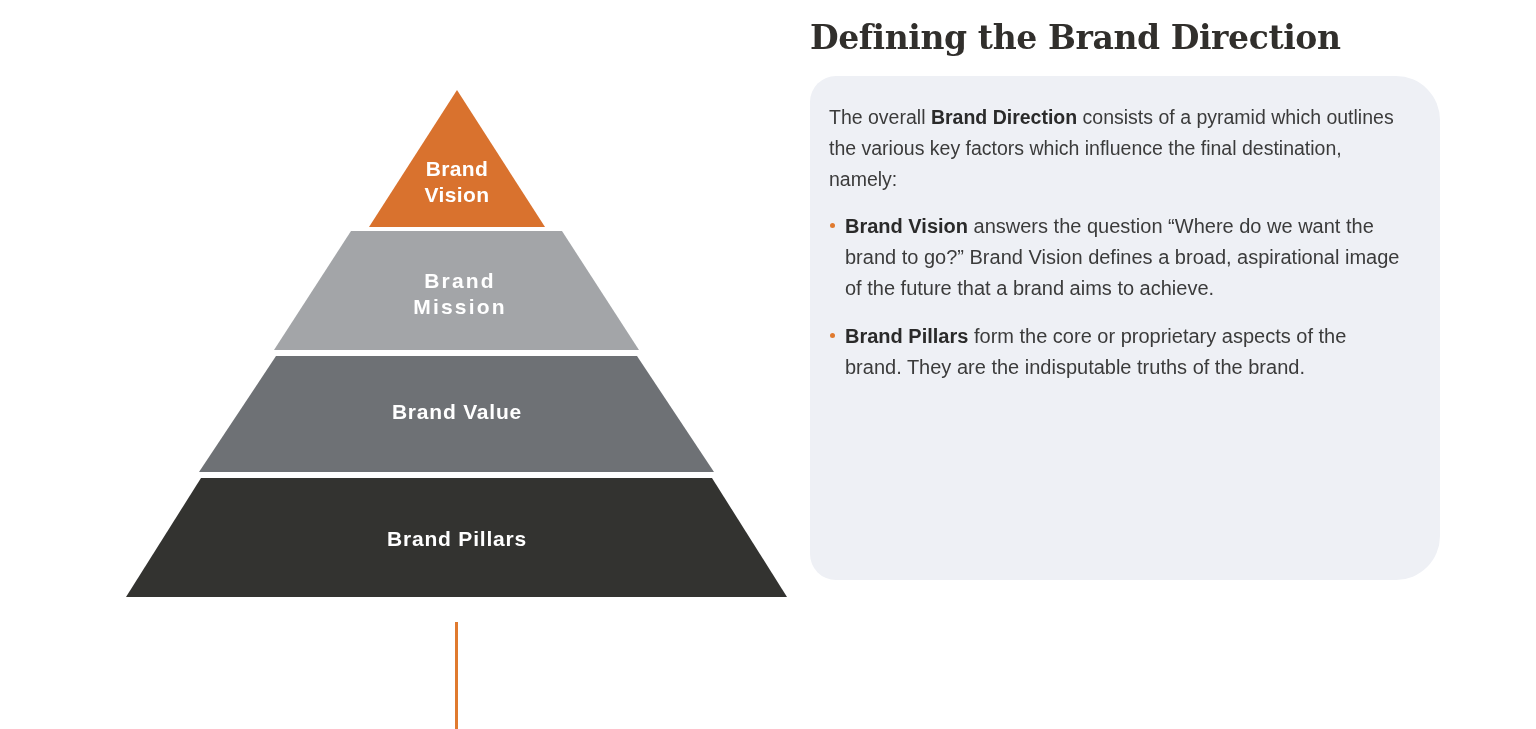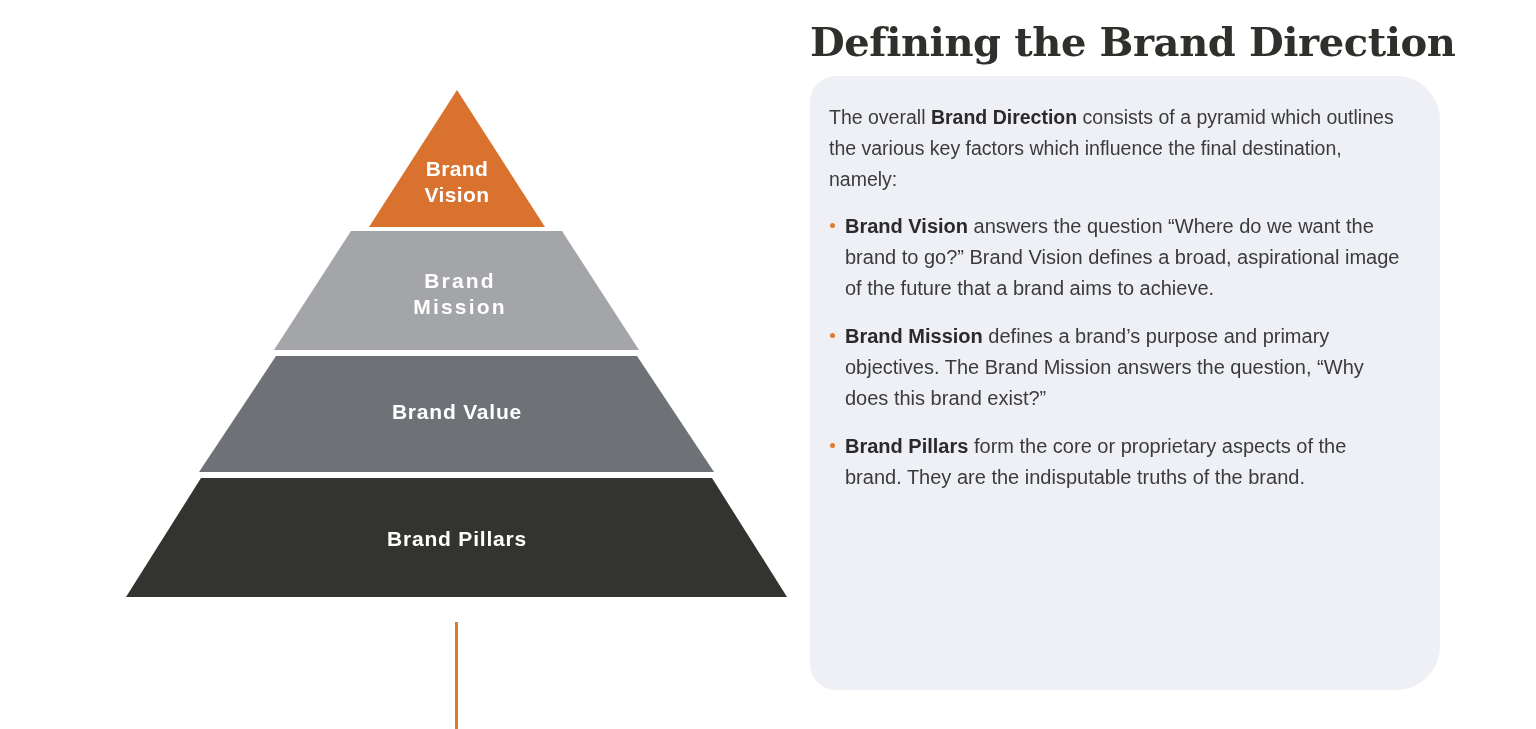--- a/index.html
+++ b/index.html
@@ -39,29 +39,29 @@
   #info-panel{
     position:absolute;
     left:810px;top:0;
     width:660px;height:729px;
   }
   #panel-title{
     position:absolute;
     left:0px;top:18px;
     font-family:"DejaVu Serif", serif;
     font-weight:bold;
-    font-size:40px;
+    font-size:33px;
     letter-spacing:-0.4px;
     color:#312f2c;
     white-space:nowrap;
   }
   #info-card{
     position:absolute;
     left:0px;top:76px;
-    width:630px;height:614px;
+    width:630px;height:504px;
     background:#eef0f5;
     border-top-left-radius:26px;
     border-top-right-radius:44px;
     border-bottom-left-radius:26px;
     border-bottom-right-radius:44px;
     box-sizing:border-box;
     padding:26px 34px 20px 19px;
   }
   #intro-paragraph{
     color:#3b3b3b;
@@ -135,24 +135,20 @@
       <span>The overall </span><b>Brand Direction</b><span> consists of a pyramid which outlines the various key factors which influence the final destination, namely:</span>
     </p>
 
     <ul id="bullet-list">
 
       <li class="bullet-item">
         <span class="bullet-dot"></span>
         <span class="bullet-term">Brand Vision</span><span class="bullet-rest"> answers the question “Where do we want the brand to go?” Brand Vision defines a broad, aspirational image of the future that a brand aims to achieve.</span>
       </li>
 
-      <li class="bullet-item">
-        <span class="bullet-dot"></span>
-        <span class="bullet-term">Brand Mission</span><span class="bullet-rest"> defines a brand’s purpose and primary objectives. The Brand Mission answers the question, “Why does this brand exist?”</span>
-      </li>
 
 
       <li class="bullet-item">
         <span class="bullet-dot"></span>
         <span class="bullet-term">Brand Pillars</span><span class="bullet-rest"> form the core or proprietary aspects of the brand. They are the indisputable truths of the brand.</span>
       </li>
 
     </ul>
   </div>
 </div>

